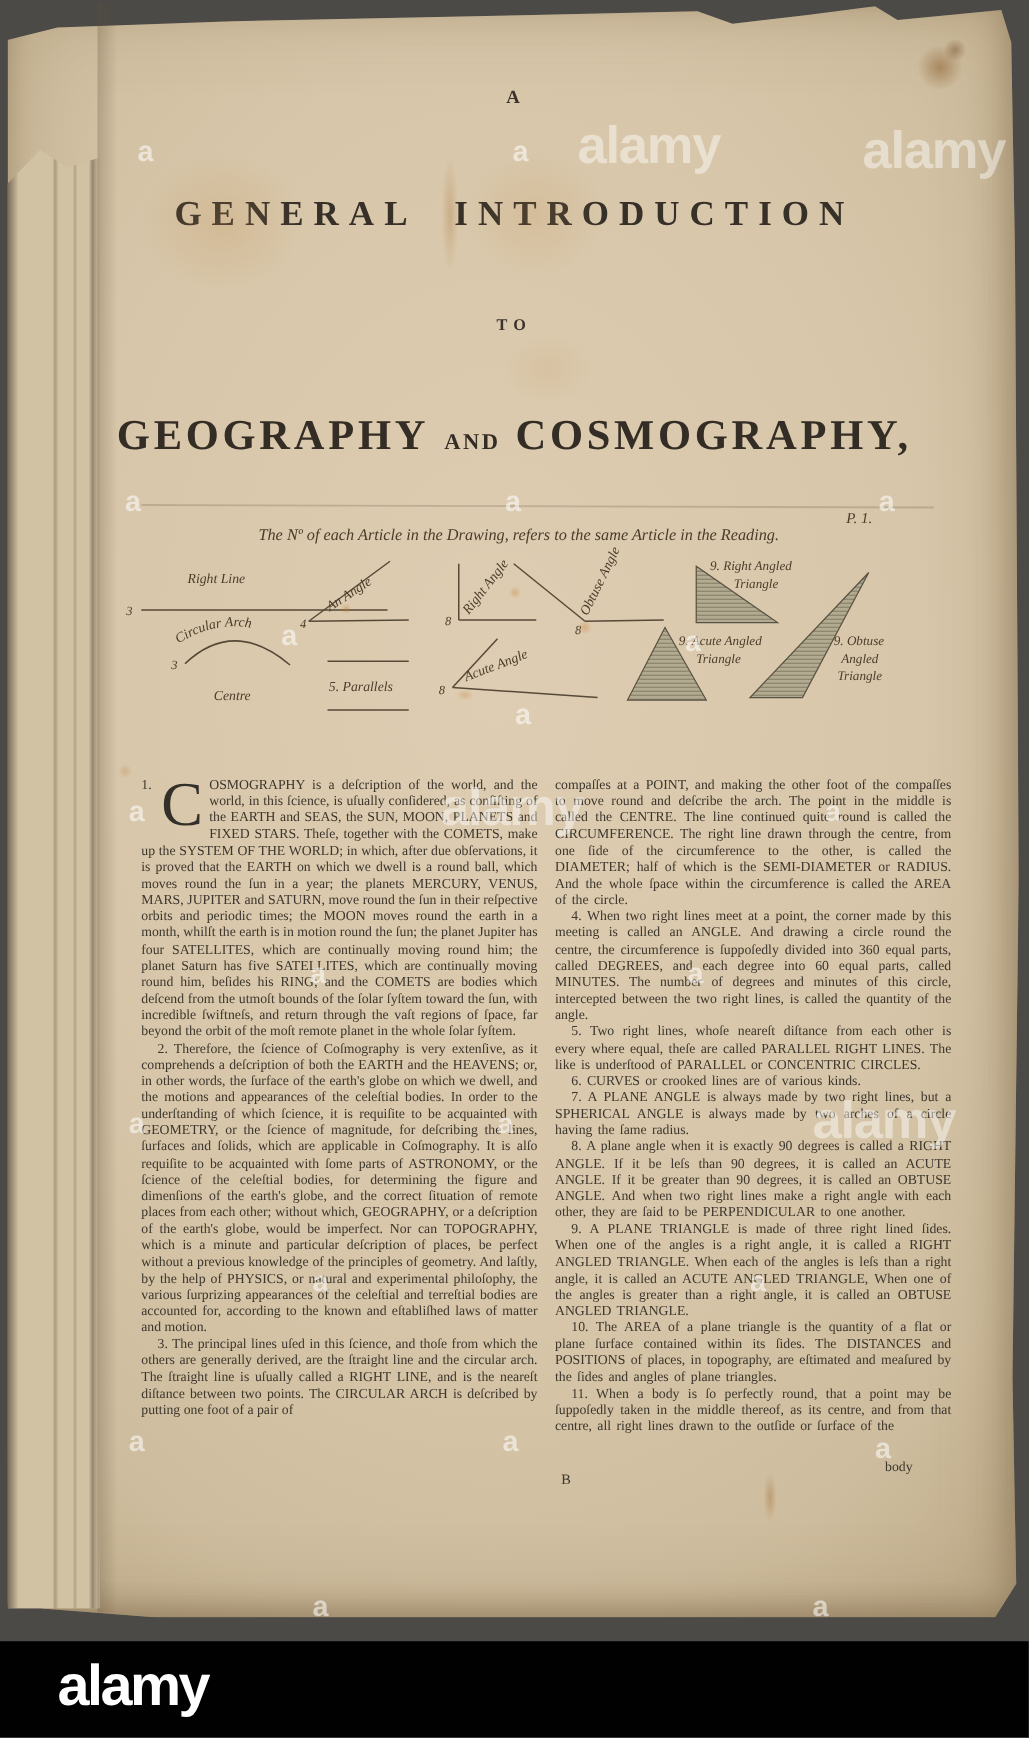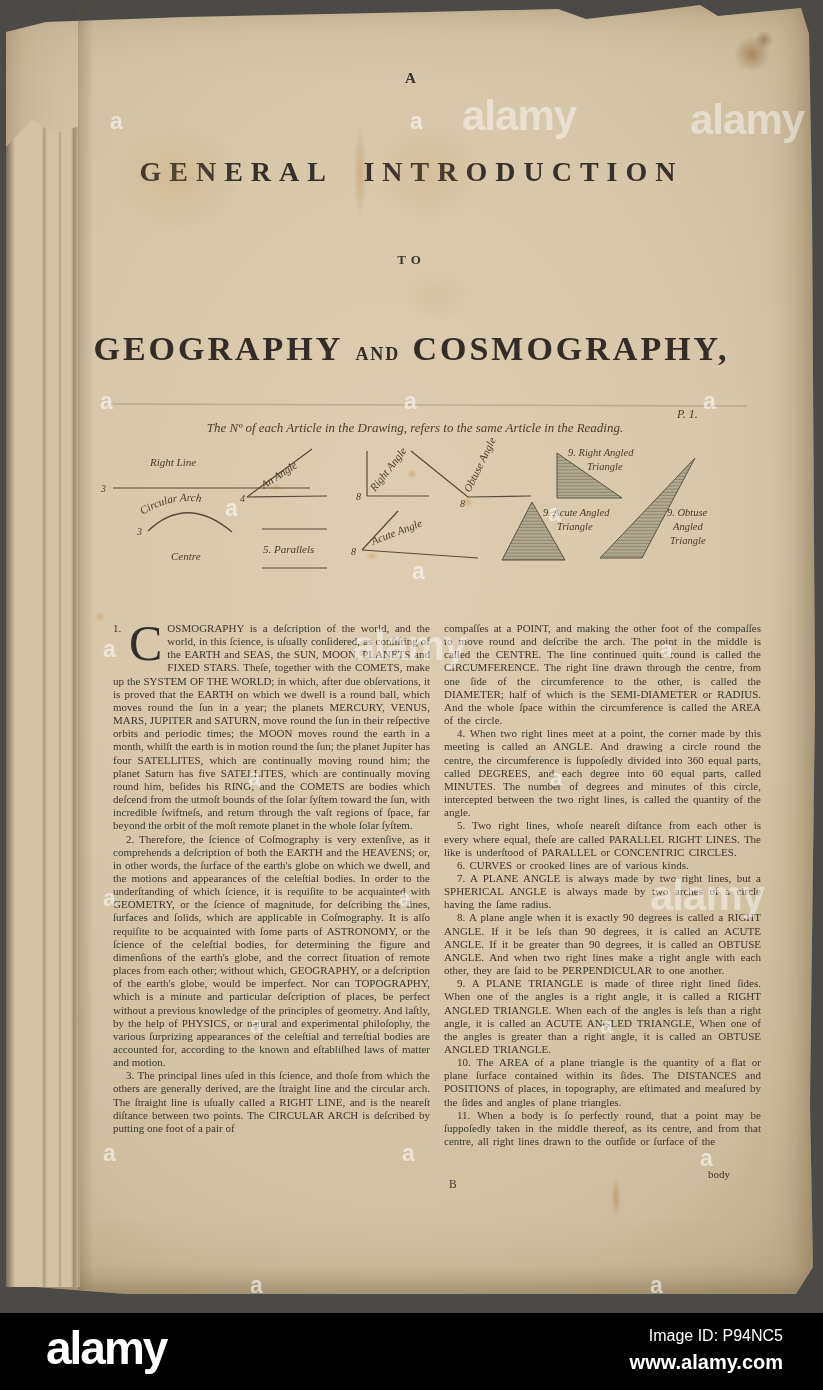--- a/index.html
+++ b/index.html
@@ -207,17 +207,13 @@
 <span class="wm" style="left:250px;top:1012px">a</span>
 <span class="wm" style="left:600px;top:1012px">a</span>
 <span class="wm" style="left:103px;top:1140px">a</span>
 <span class="wm" style="left:402px;top:1140px">a</span>
 <span class="wm" style="left:700px;top:1145px">a</span>
 <span class="wm" style="left:250px;top:1272px">a</span>
 <span class="wm" style="left:650px;top:1272px">a</span>
 
 <div class="footer">
   <div class="footer-logo">alamy</div>
-  <div class="footer-right">
-    <div class="footer-id">Image ID: P94NC5</div>
-    <div class="footer-url">www.alamy.com</div>
-  </div>
 </div>
 
 </body></html>

